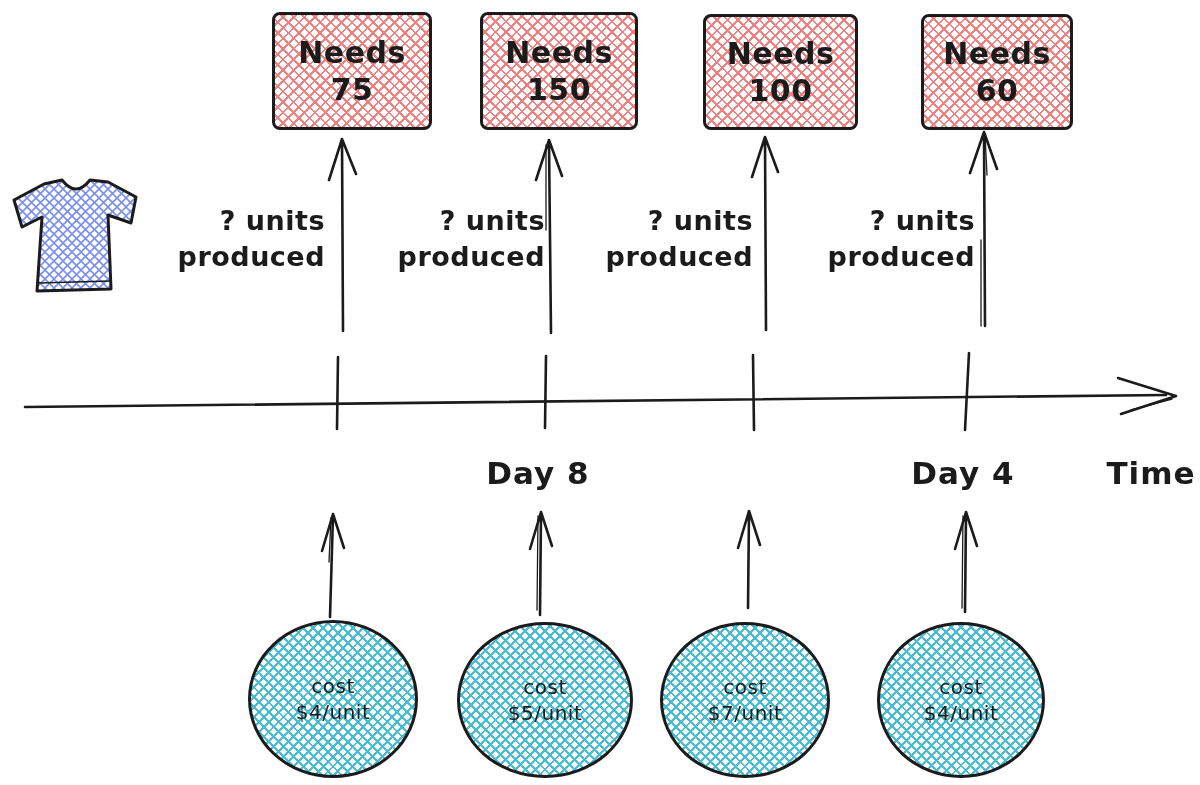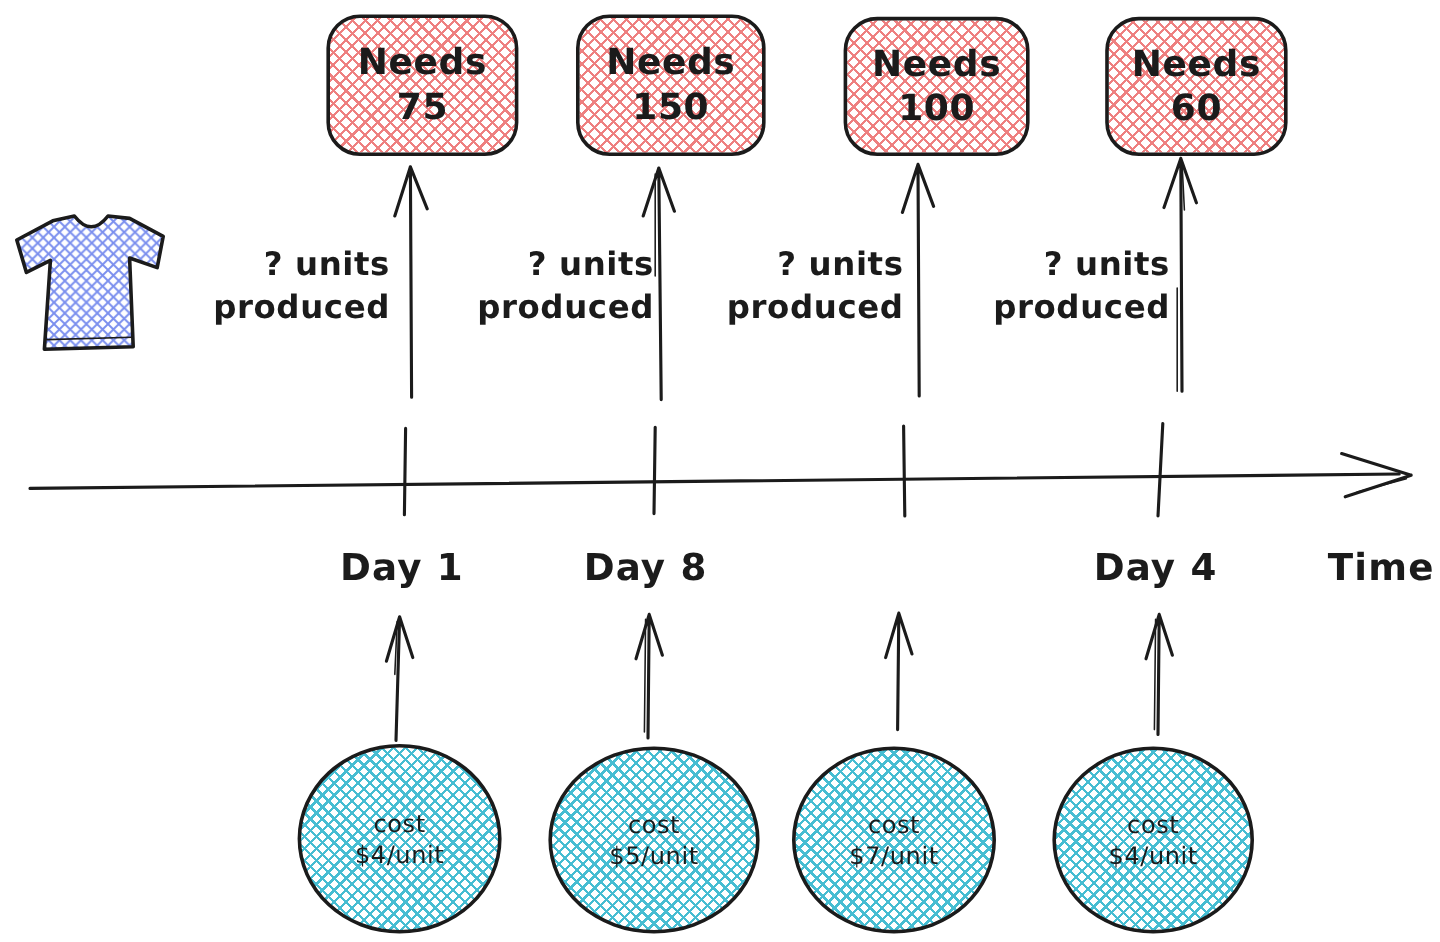--- a/index.html
+++ b/index.html
@@ -24,21 +24,21 @@
     position: absolute;
     left: 0; top: 0;
     width: 1200px; height: 785px;
   }
   .sketch { stroke: var(--ink); fill: none; stroke-width: 2.6; stroke-linecap: round; stroke-linejoin: round; }
   .sketch-thin { stroke: var(--ink); fill: none; stroke-width: 1.3; stroke-linecap: round; }
 
   .need-box {
     position: absolute;
     border: 3px solid var(--ink);
-    border-radius: 28px;
+    border-radius: 8px;
     background-color: var(--background);
     background-image:
       repeating-linear-gradient(45deg,  var(--needs-line) 0 1.8px, transparent 1.8px 7.5px),
       repeating-linear-gradient(-45deg, var(--needs-line) 0 1.8px, transparent 1.8px 7.5px);
     display: flex; flex-direction: column; align-items: center; justify-content: center;
     text-align: center;
   }
   .need-box .nb-title, .need-box .nb-value {
     font-size: 30px; font-weight: bold; line-height: 1.25; letter-spacing: 0.5px;
   }
@@ -165,21 +165,20 @@
   </div>
   <div class="produced" style="left:583px; top:203px">
     <div>? units</div>
     <div>produced</div>
   </div>
   <div class="produced" style="left:805px; top:203px">
     <div>? units</div>
     <div>produced</div>
   </div>
 
-  <div class="day-label" style="left:270px; top:455px">Day 1</div>
   <div class="day-label" style="left:473px; top:455px">Day 8</div>
   <div class="day-label" style="left:898px; top:455px">Day 4</div>
   <div class="time-label" style="left:1086px; top:455px">Time</div>
 
   <div class="cost-circle" style="left:248px; top:620px; width:170px; height:158px">
     <div class="cc-title">cost</div>
     <div class="cc-value">$4/unit</div>
   </div>
   <div class="cost-circle" style="left:457px; top:622px; width:176px; height:156px">
     <div class="cc-title">cost</div>

